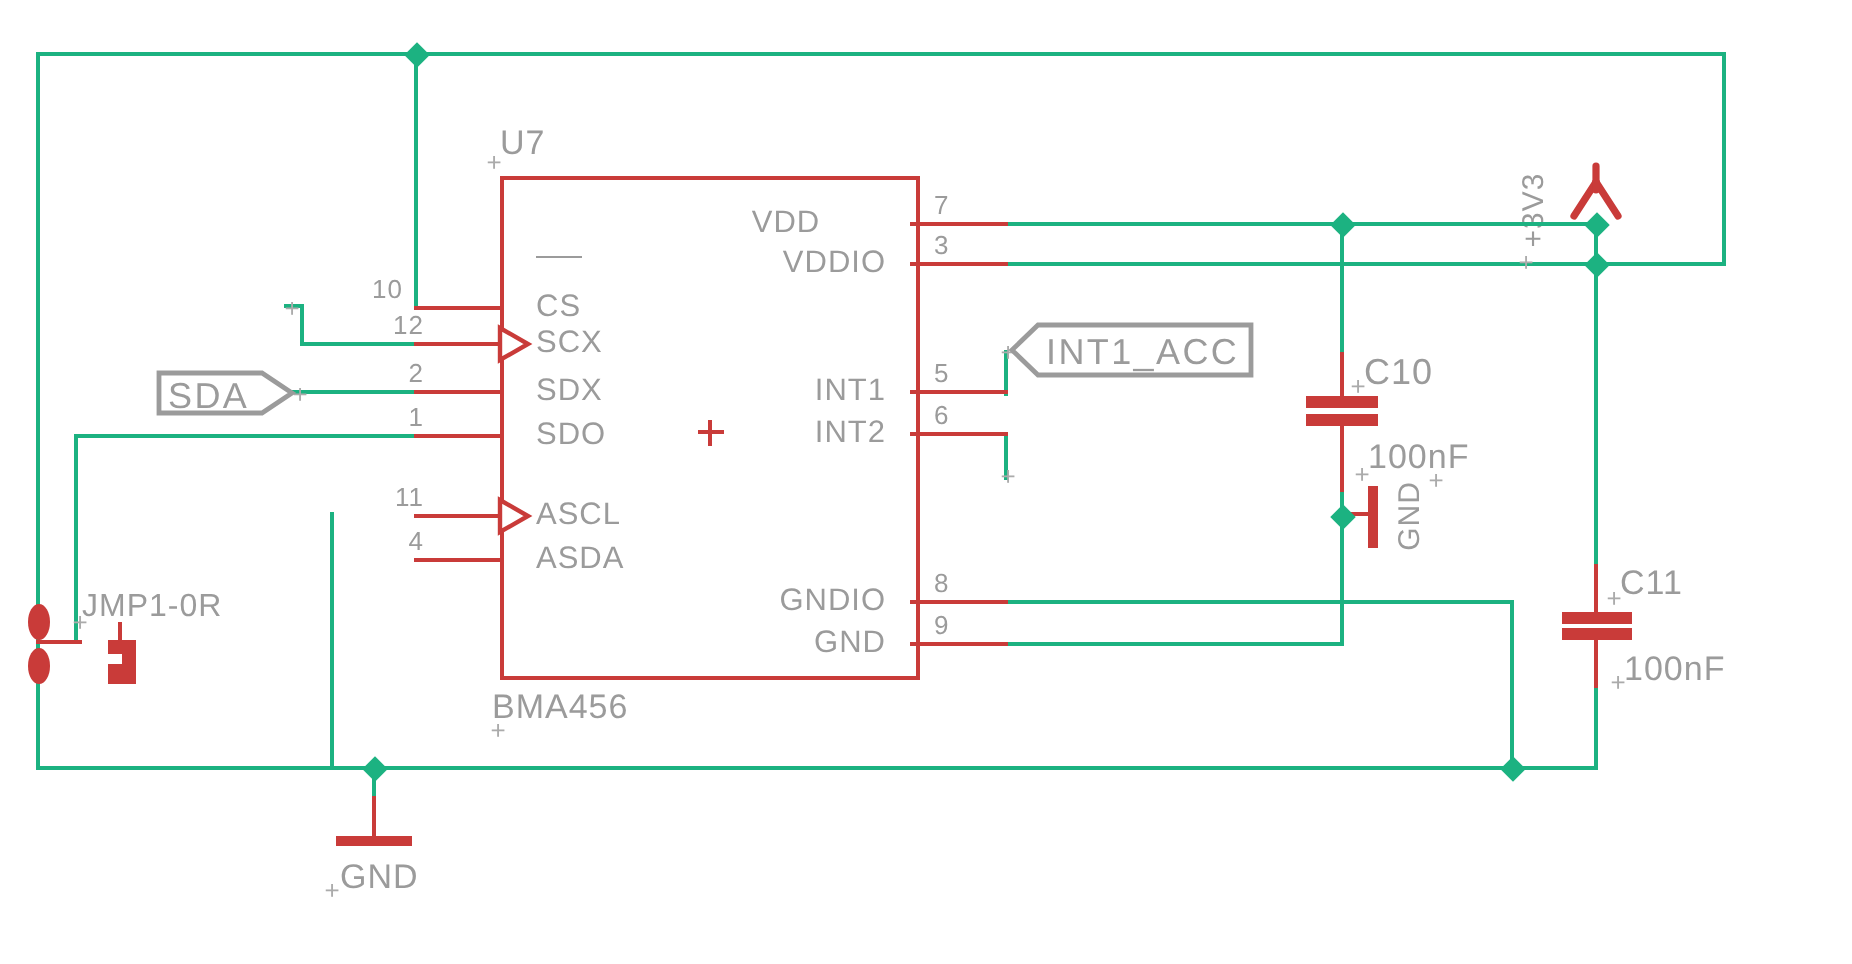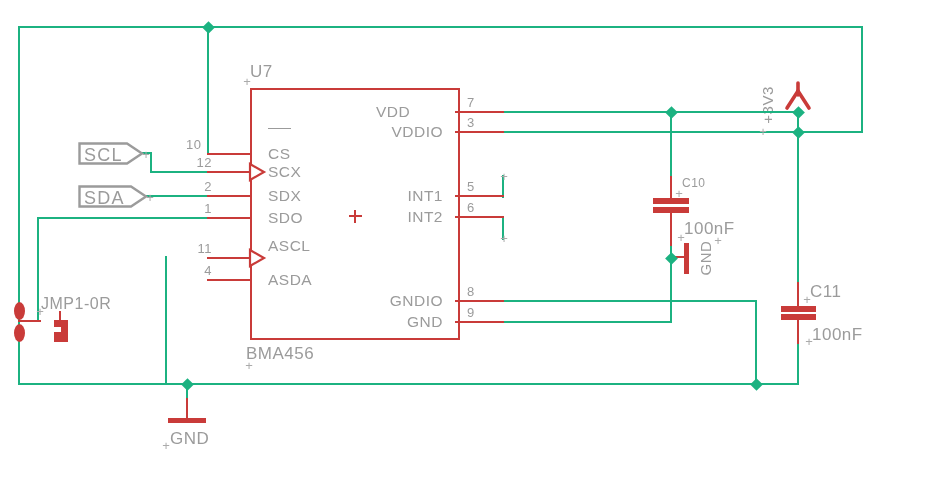--- a/index.html
+++ b/index.html
@@ -24,21 +24,21 @@
 </head>
 <body>
 
 <div id="canvas">
 
   <div class="icbox" style="left:250px;top:88px;width:206px;height:248px;"></div>
 
   <div class="lbl" style="left:250px;top:63px;font-size:17px;">U7</div>
   <div class="lbl" style="left:246px;top:345px;font-size:17px;">BMA456</div>
 
-  <div class="lbl" style="left:682px;top:177px;font-size:12px;">C10</div>
+  <div class="lbl" style="left:682px;top:177px;font-size:18px;">C10</div>
   <div class="lbl" style="left:684px;top:220px;font-size:17px;">100nF</div>
   <div class="lbl" style="left:810px;top:283px;font-size:17px;">C11</div>
   <div class="lbl" style="left:812px;top:326px;font-size:17px;">100nF</div>
 
   <svg style="left:783px;top:78px;" width="30" height="34">
     <g stroke="#C93B39" stroke-width="3.6" fill="none" stroke-linecap="round">
       <line x1="4" y1="30" x2="15" y2="13"></line>
       <line x1="26" y1="30" x2="15" y2="13"></line>
       <line x1="15" y1="5" x2="15" y2="17"></line>
     </g>
@@ -127,21 +127,21 @@
       <polygon points="1,2 15,10 1,18" fill="#ffffff" stroke="#C93B39" stroke-width="2.2"></polygon>
     </svg>
     <div class="seg" style="left: 206.8px; top: 194.8px; width: 44.4px; height: 2.4px; background: rgb(201, 59, 57);"></div>
     <div class="pin-num" style="left: 186px; top: 180px; width: 26px; text-align: right;">2</div>
     <div class="pin-name" style="left: 268px; top: 188px;"><span>SDX</span></div>
     <div class="seg" style="left: 206.8px; top: 216.8px; width: 44.4px; height: 2.4px; background: rgb(201, 59, 57);"></div>
     <div class="pin-num" style="left: 186px; top: 202px; width: 26px; text-align: right;">1</div>
     <div class="pin-name" style="left: 268px; top: 210px;"><span>SDO</span></div>
     <div class="seg" style="left: 206.8px; top: 256.8px; width: 44.4px; height: 2.4px; background: rgb(201, 59, 57);"></div>
     <div class="pin-num" style="left: 186px; top: 242px; width: 26px; text-align: right;">11</div>
-    <div class="pin-name" style="left: 268px; top: 238px;"><span>ASCL</span></div>
+    <div class="pin-name" style="left: 268px; top: 250px;"><span>ASCL</span></div>
     <svg width="18" height="20" style="left: 249px; top: 248px;">
       <polygon points="1,2 15,10 1,18" fill="#ffffff" stroke="#C93B39" stroke-width="2.2"></polygon>
     </svg>
     <div class="seg" style="left: 206.8px; top: 278.8px; width: 44.4px; height: 2.4px; background: rgb(201, 59, 57);"></div>
     <div class="pin-num" style="left: 186px; top: 264px; width: 26px; text-align: right;">4</div>
     <div class="pin-name" style="left: 268px; top: 272px;"><span>ASDA</span></div>
     <div class="seg" style="left: 454.8px; top: 110.8px; width: 49.4px; height: 2.4px; background: rgb(201, 59, 57);"></div>
     <div class="pin-num" style="left: 467px; top: 96px; width: 26px; text-align: left;">7</div>
     <div class="pin-name" style="left: 343px; top: 104px; width: 100px; text-align: center;">VDD</div>
     <div class="seg" style="left: 454.8px; top: 130.8px; width: 49.4px; height: 2.4px; background: rgb(201, 59, 57);"></div>
@@ -152,25 +152,25 @@
     <div class="pin-name" style="left: 343px; top: 188px; width: 100px; text-align: right;">INT1</div>
     <div class="seg" style="left: 454.8px; top: 215.8px; width: 49.4px; height: 2.4px; background: rgb(201, 59, 57);"></div>
     <div class="pin-num" style="left: 467px; top: 201px; width: 26px; text-align: left;">6</div>
     <div class="pin-name" style="left: 343px; top: 209px; width: 100px; text-align: right;">INT2</div>
     <div class="seg" style="left: 454.8px; top: 299.8px; width: 49.4px; height: 2.4px; background: rgb(201, 59, 57);"></div>
     <div class="pin-num" style="left: 467px; top: 285px; width: 26px; text-align: left;">8</div>
     <div class="pin-name" style="left: 343px; top: 293px; width: 100px; text-align: right;">GNDIO</div>
     <div class="seg" style="left: 454.8px; top: 320.8px; width: 49.4px; height: 2.4px; background: rgb(201, 59, 57);"></div>
     <div class="pin-num" style="left: 467px; top: 306px; width: 26px; text-align: left;">9</div>
     <div class="pin-name" style="left: 343px; top: 314px; width: 100px; text-align: right;">GND</div>
-    <div class="flag" style="left: 78px; top: 142px; width: 69px; height: 27px;">
-      <svg width="69" height="27" style="left: -2px; top: -2px;">
-        <polygon points="3.5,3.5 51,3.5 66,13.5 51,23.5 3.5,23.5" fill="#ffffff" stroke="#9B9B9B" stroke-width="2.4" stroke-linejoin="miter"></polygon>
-      </svg>
-      <div class="ftext" style="top: 3.5px; left: 6px;">SCL</div>
-    </div>
     <div class="flag" style="left: 78px; top: 185px; width: 73px; height: 27px; text-align: right;">
       <svg width="73" height="27" style="left: -2px; top: -2px;">
         <polygon points="3.5,3.5 55,3.5 70,13.5 55,23.5 3.5,23.5" fill="#ffffff" stroke="#9B9B9B" stroke-width="2.4" stroke-linejoin="miter"></polygon>
       </svg>
       <div class="ftext" style="top: 3.5px; left: 6px;">SDA</div>
     </div>
+    <div class="flag" style="left: 505px; top: 161px; width: 126px; height: 32px;">
+      <svg width="126" height="32" style="left: -2px; top: -2px;">
+        <polygon points="122.5,3.5 16,3.5 3,16 16,28.5 122.5,28.5" fill="#ffffff" stroke="#9B9B9B" stroke-width="2.4" stroke-linejoin="miter"></polygon>
+      </svg>
+      <div class="ftext" style="top: 6px; left: 18px;">INT1_ACC</div>
+    </div>
   </div>
 
 </body></html>

